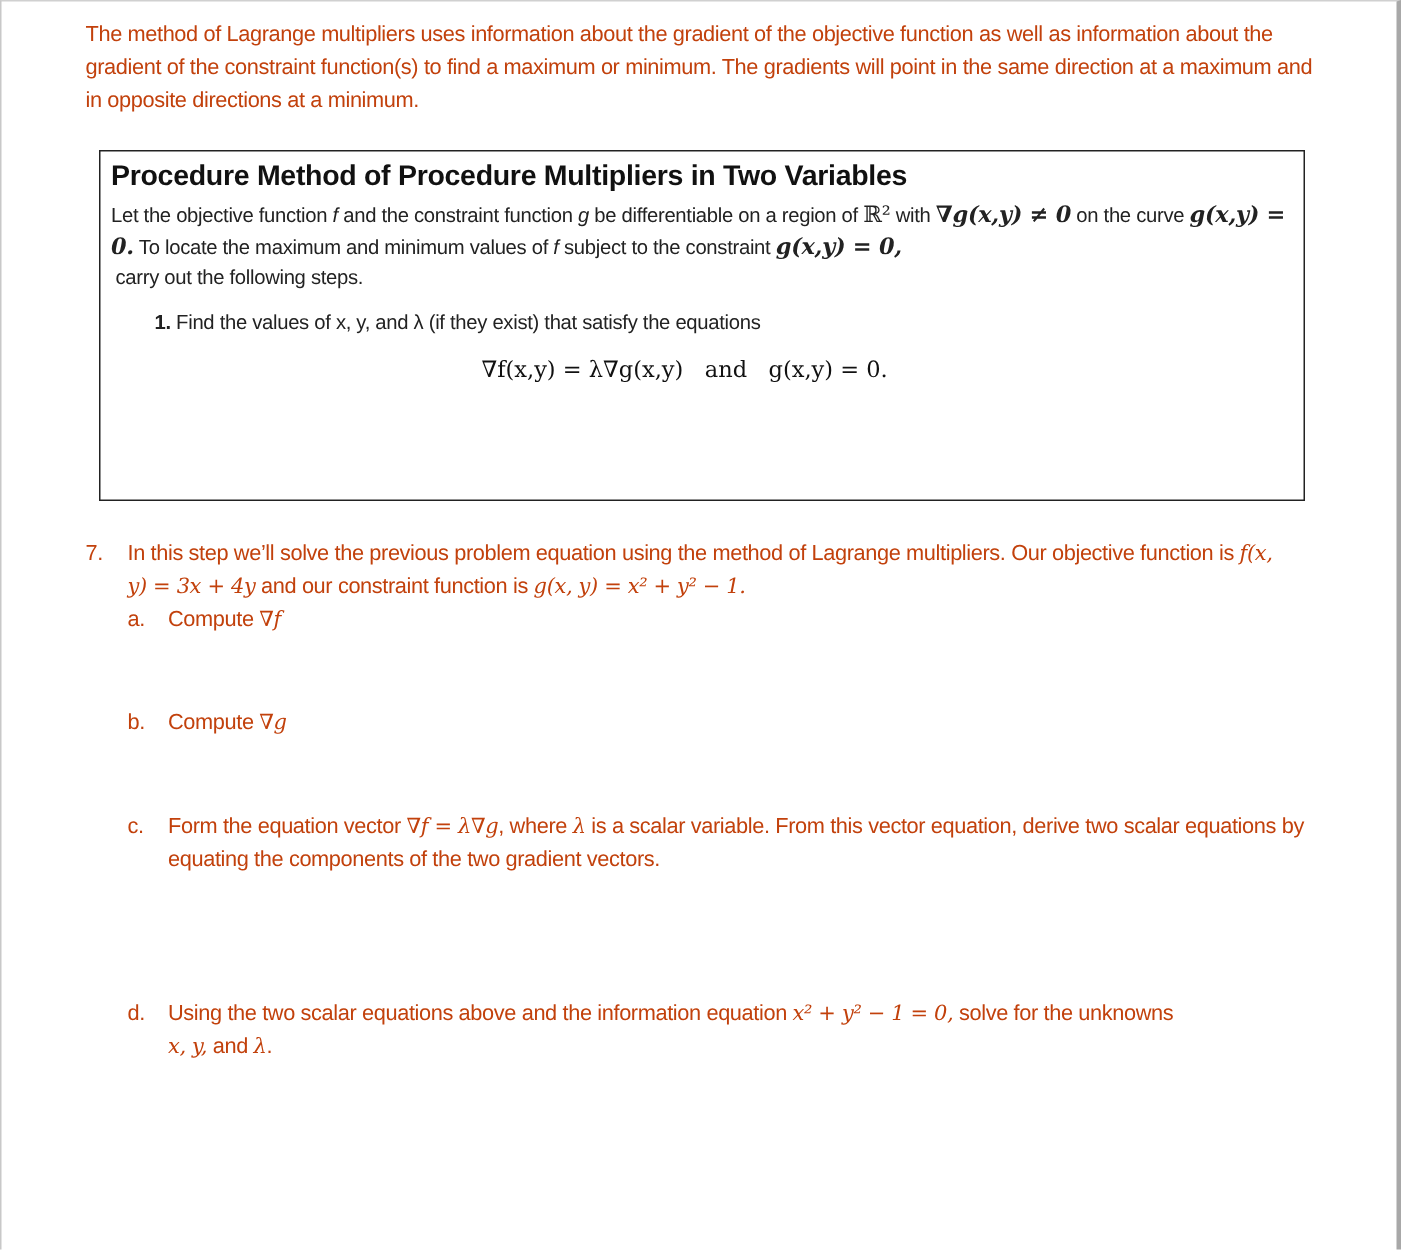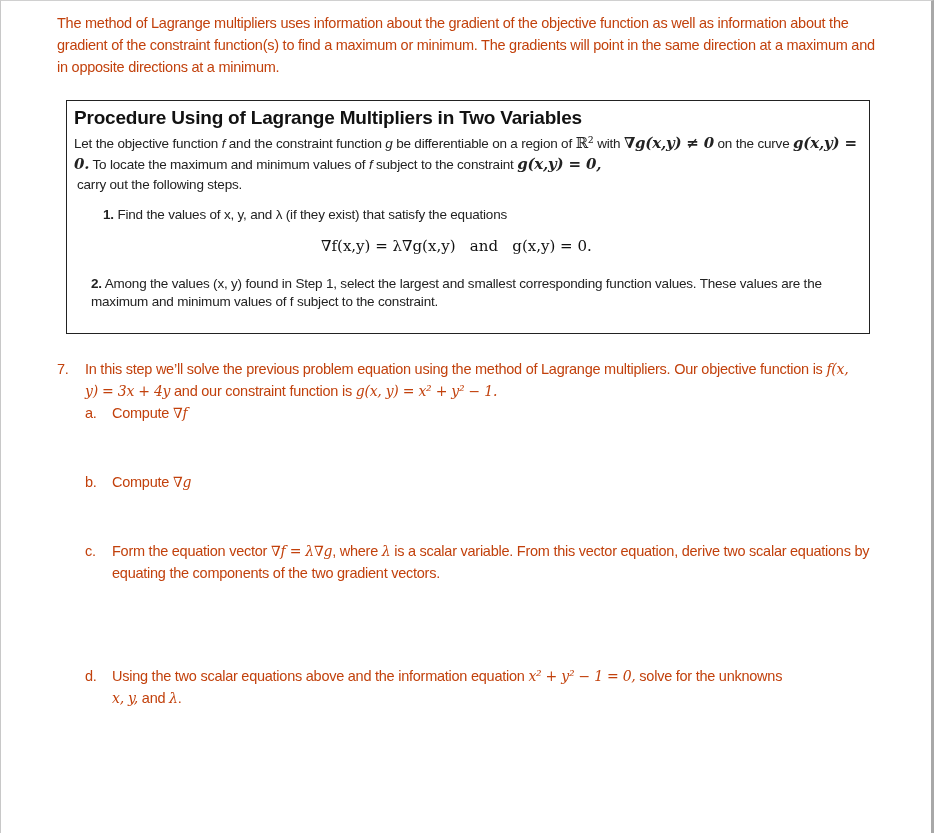--- a/index.html
+++ b/index.html
@@ -37,31 +37,28 @@
 </head>
 <body>
 
 <div class="page">
 
   <div class="intro calibri">
     <p>The method of Lagrange multipliers uses information about the gradient of the objective function as well as information about the gradient of the constraint function(s) to find a maximum or minimum. The gradients will point in the same direction at a maximum and in opposite directions at a minimum.</p>
   </div>
 
   <div class="proc">
-    <div class="proc-title">Procedure Using of Lagrange Multipliers in Two Variables</div>
+    <div class="proc-title">Procedure Method of Procedure Multipliers in Two Variables</div>
     <div class="proc-body">
       <span>Let the objective function </span><span class="it">f</span><span> and the constraint function </span><span class="it">g</span><span> be differentiable on a region of </span><span class="mr">ℝ²</span><span> with </span><span class="m">∇g(x,y) ≠ 0</span><span> on the curve </span><span class="m">g(x,y) = 0.</span><span> To locate the maximum and minimum values of </span><span class="it">f</span><span> subject to the constraint </span><span class="m">g(x,y) = 0,</span><br><span class="line3">carry out the following steps.</span>
     </div>
     <div class="step1">
       <b>1.</b><span> Find the values of x, y, and λ (if they exist) that satisfy the equations</span>
     </div>
     <div class="eq" style="white-space: pre;">∇f(x,y) = λ∇g(x,y)   and   g(x,y) = 0.</div>
-    <div class="step2">
-      <b>2.</b><span> Among the values (x, y) found in Step 1, select the largest and smallest corresponding function values. These values are the maximum and minimum values of f subject to the constraint.</span>
-    </div>
   </div>
 
   <div class="q7 calibri">
     <span class="num">7.</span>
     <div class="txt">
       <span>In this step we’ll solve the previous problem equation using the method of Lagrange multipliers. Our objective function is </span><span class="mi">f(x, y) = 3x + 4y</span><span> and our constraint function is </span><span class="mi">g(x, y) = x² + y² − 1.</span>
     </div>
   </div>
 
   <div class="sub calibri" style="top: 401px;">

